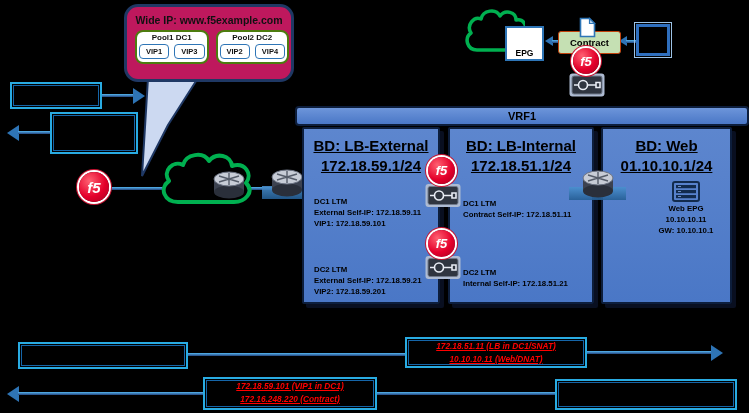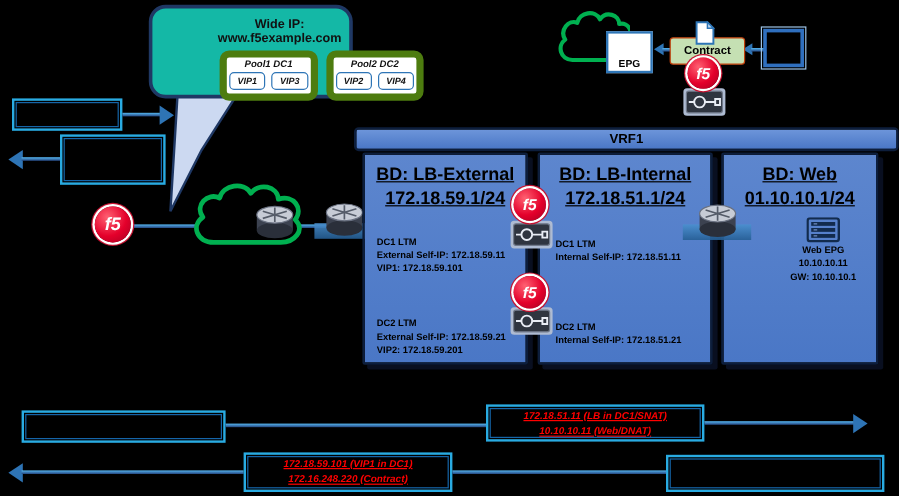--- a/index.html
+++ b/index.html
@@ -12,25 +12,25 @@
   
   .hline{position:absolute;height:3px;background:linear-gradient(180deg,#56b7f2,#24457e);}
   .head-r{position:absolute;width:0;height:0;border-top:8px solid transparent;border-bottom:8px solid transparent;border-left:12px solid #2e74b5;}
   .head-l{position:absolute;width:0;height:0;border-top:8px solid transparent;border-bottom:8px solid transparent;border-right:12px solid #2e74b5;}
   .head-l.sm,.head-r.sm{border-top-width:5px;border-bottom-width:5px;border-left-width:8px;border-right-width:8px;}
   
   .f5ball{position:absolute;border-radius:50%;background:radial-gradient(circle at 35% 30%,#ff6172,#e4002b 55%,#a50021);
           color:#fff;font-weight:bold;font-style:italic;display:flex;align-items:center;justify-content:center;
           box-shadow:0 0 0 2px #fff, 0 0 0 3px #c51230;}
   
-  .bubble{position:absolute;left:124px;top:4px;width:170px;height:78px;background:#14b8a6;
-          border:3px solid #1f3864;border-radius:14px;box-sizing:border-box;z-index:3;padding-left:48px;}
+  .bubble{position:absolute;left:124px;top:4px;width:170px;height:78px;background:#be185d;
+          border:3px solid #1f3864;border-radius:14px;box-sizing:border-box;z-index:3;}
   .bubble-title{text-align:center;font-size:10.5px;font-weight:bold;color:#111;margin-top:7px;}
   .pools{display:flex;gap:7px;padding:4px 8px 0 8px;}
-  .pool{flex:1;border:6px solid #4d7c0f;border-radius:8px;background:#fff;padding:1px 2px 3px 2px;font-style:italic;}
+  .pool{flex:1;border:2px solid #4d7c0f;border-radius:8px;background:#fff;padding:1px 2px 3px 2px;}
   .pool-label{text-align:center;font-size:8px;font-weight:bold;color:#111;}
   .viprow{display:flex;justify-content:center;gap:5px;margin-top:2px;}
   .vip{border:1.5px solid #2e75b6;border-radius:4px;font-size:7.5px;font-weight:bold;color:#111;padding:2px 6px;background:#fff;}
   
   .vrfbar{position:absolute;left:295px;top:106px;width:450px;height:16px;background:linear-gradient(180deg,#6d95da,#4a77c6);
           border:2px solid #0d1e3c;border-radius:4px;text-align:center;font-size:11px;font-weight:bold;color:#000;line-height:16px;}
   .bd{position:absolute;top:127px;height:177px;background:linear-gradient(180deg,#5d86ce,#4a77c6);
       border:2px solid #0d1e3c;border-radius:2px;box-sizing:border-box;box-shadow:4px 4px 0 rgba(10,18,38,.85);}
   .bd-title{padding-top:7px;text-align:center;font-weight:bold;font-size:15px;line-height:1.3;color:#000;text-decoration:underline;}
   .bdinfo{position:absolute;font-size:7.8px;font-weight:bold;color:#000;line-height:1.4;white-space:nowrap;}
@@ -160,21 +160,21 @@
   </div>
 </div>
 
 <div class="bd" style="left:448px;width:146px;">
   <div class="bd-title">
     <div>BD: LB-Internal</div>
     <div>172.18.51.1/24</div>
   </div>
   <div class="bdinfo" style="left:13px;top:70px;">
     <div>DC1 LTM</div>
-    <div>Internal Self-IP: 172.18.51.11</div>
+    <div>Contract Self-IP: 172.18.51.11</div>
   </div>
   <div class="bdinfo" style="left:13px;top:139px;">
     <div>DC2 LTM</div>
     <div>Internal Self-IP: 172.18.51.21</div>
   </div>
 </div>
 
 <div class="bd" style="left:601px;width:131px;">
   <div class="bd-title">
     <div>BD: Web</div>

